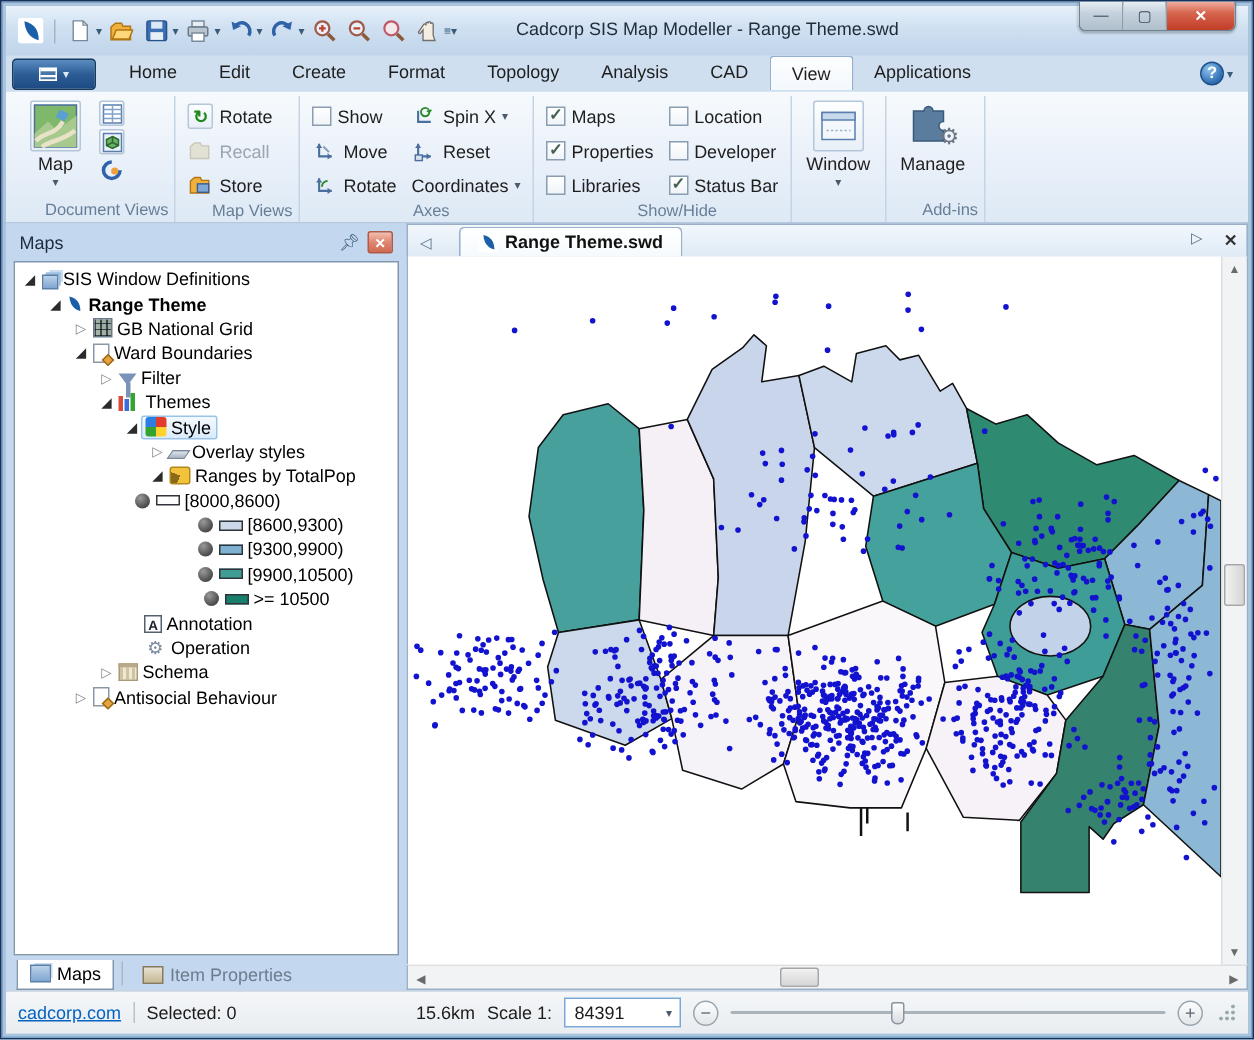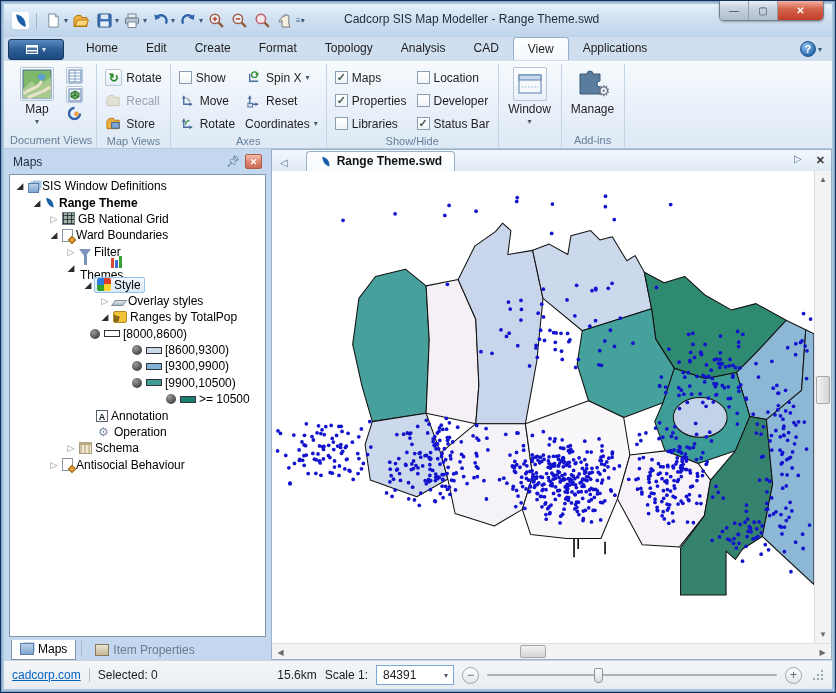--- a/index.html
+++ b/index.html
@@ -31,21 +31,21 @@
   .rtab.active{background:linear-gradient(#fdfeff,#f3f8fd);border:1px solid #96b1cc;border-bottom:none;border-radius:3px 3px 0 0;}
   .helpbox{position:absolute;right:10px;top:4px;display:flex;align-items:center;gap:4px;}
   .helpq{width:16px;height:16px;border-radius:50%;background:radial-gradient(circle at 35% 30%,#8fc3ef,#2e6db3 70%);
     color:#fff;font-size:11px;font-weight:bold;display:flex;align-items:center;justify-content:center;border:1px solid #1d4f86;}
   
   .ribbon{height:88px;background:linear-gradient(#f6fafd,#e9f0f9 55%,#dde9f5);border-top:1px solid #f8fbfe;
     border-bottom:1px solid #b6c9dc;display:flex;align-items:stretch;padding:2px 2px 0;flex:0 0 auto;}
   .rgroup{display:flex;flex-direction:column;padding:1px 4px 0;position:relative;}
   .rgroup + .rgroup{border-left:1px solid #c3d4e5;}
   .rg-body{flex:1;display:flex;align-items:flex-start;gap:2px;}
-  .rg-label{height:15px;font-size:11px;color:#677e99;text-align:center;line-height:14px;white-space:nowrap;}
+  .rg-label{height:15px;font-size:11px;color:#677e99;text-align:center;line-height:14px;white-space:nowrap;margin-left:20px;}
   .bigbtn{display:flex;flex-direction:column;align-items:center;justify-content:flex-start;width:54px;padding-top:2px;border-radius:3px;}
   .bigbtn .bicon{width:34px;height:34px;display:flex;align-items:center;justify-content:center;}
   .bigbtn .blabel{font-size:12px;color:#1e1e1e;text-align:center;line-height:13px;margin-top:2px;white-space:pre-line;}
   .bigbtn .dn{font-size:8px;color:#4a5a6a;margin-top:1px;}
   .smallcol{display:flex;flex-direction:column;gap:2px;padding-top:2px;}
   .sbtn{display:flex;align-items:center;gap:4px;height:21px;padding:0 4px;border-radius:3px;font-size:12px;color:#1e1e1e;white-space:nowrap;}
   .sbtn.disabled{color:#9aa5b1;align-items:center;}
   .sbtn .dn{font-size:8px;color:#4a5a6a;}
   .icon16{width:17px;height:17px;display:inline-flex;align-items:center;justify-content:center;flex:0 0 auto;}
   .cb{width:13px;height:13px;border:1px solid #8a9db1;background:linear-gradient(#fff,#f0f4f8);display:inline-flex;
@@ -501,21 +501,21 @@
           </div>
           <div class="trow" style="padding-left: 55px;">
             <span class="tarrow">▷</span>
             <span style="display: flex; align-items: center;">
               <span class="tic funnel"></span>
               <span class="tlabel">Filter</span>
             </span>
           </div>
           <div class="trow" style="padding-left: 55px;">
             <span class="tarrow exp">◢</span>
-            <span style="display: flex; align-items: flex-end; flex-direction: column;">
+            <span style="display: flex; align-items: flex-start;">
               <span class="tic bars">
                 <i></i>
                 <i></i>
                 <i></i>
               </span>
               <span class="tlabel">Themes</span>
             </span>
           </div>
           <div class="trow" style="padding-left: 72px;">
             <span class="tarrow exp">◢</span>
@@ -563,21 +563,21 @@
             </span>
           </div>
           <div class="trow" style="padding-left: 106px;">
             <span class="tarrow"></span>
             <span style="display: flex; align-items: center;">
               <span class="tic blt"></span>
               <span class="swatch" style="background: rgb(63, 157, 149);"></span>
               <span class="tlabel">[9900,10500)</span>
             </span>
           </div>
-          <div class="trow" style="padding-left: 110px; margin-left: 30px;">
+          <div class="trow" style="padding-left: 110px;">
             <span class="tarrow"></span>
             <span style="display: flex; align-items: center;">
               <span class="tic blt"></span>
               <span class="swatch" style="background: rgb(24, 127, 108);"></span>
               <span class="tlabel">&gt;= 10500</span>
             </span>
           </div>
           <div class="trow" style="padding-left: 72px;">
             <span class="tarrow"></span>
             <span style="display: flex; align-items: center;">

